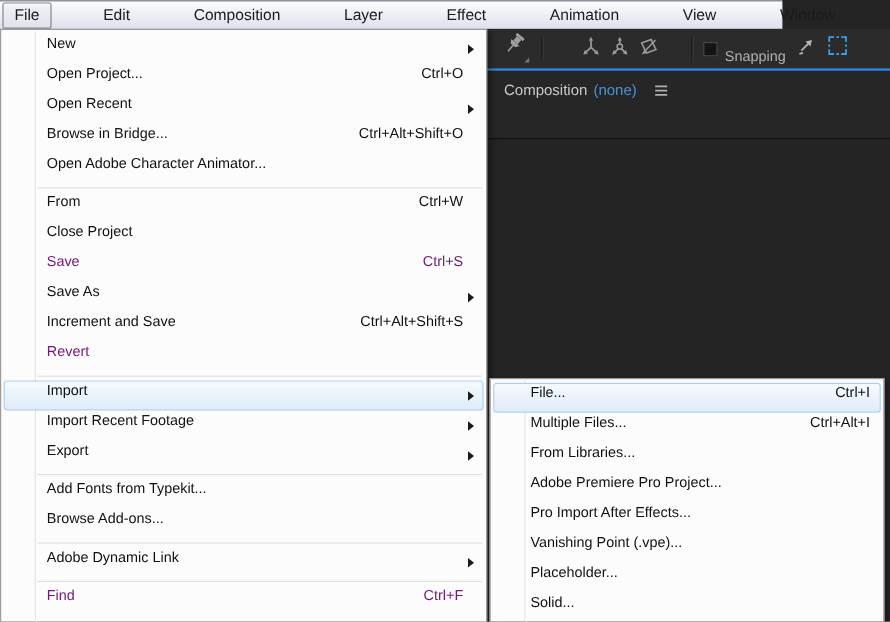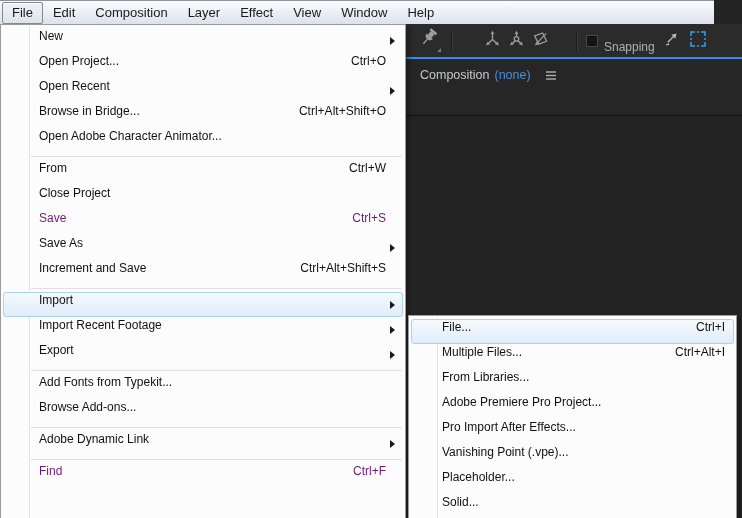--- a/index.html
+++ b/index.html
@@ -4,27 +4,28 @@
 <style>
   html,body{margin:0;padding:0;}
   body{
     width:742px;height:518px;overflow:hidden;position:relative;
     font-family:"Liberation Sans", sans-serif;
     background:#242424;
     -webkit-font-smoothing:antialiased;
   }
   
   .menubar{
-    position:absolute;left:0;top:0;width:714px;height:24px;
+    position:absolute;left:0;top:0;width:652px;height:24px;
     background:linear-gradient(#fbfcfe 0%,#eef0f6 45%,#dde1ec 100%);
     border-top:1px solid #8e939e;
     box-sizing:border-box;
     display:flex;align-items:center;
     font-size:13px;color:#1a1a1a;
     z-index:10;
+    gap:33px;
   }
   .mb-item{padding:3px 10px;line-height:16px;cursor:default;}
   .mb-item.active{
     border:1px solid #83868c;border-radius:2px;
     background:linear-gradient(#f0f2f6,#dfe3ea);
     box-shadow:inset 0 1px 1px rgba(255,255,255,.9);
     padding:2px 9px;margin-left:2px;
   }
   
   .right-region{position:absolute;left:406px;top:24px;width:336px;height:494px;z-index:1;}
@@ -78,20 +79,21 @@
 </style>
 </head>
 <body>
 
 <div class="menubar">
   <div class="mb-item active">File</div>
   <div class="mb-item">Edit</div>
   <div class="mb-item">Composition</div>
   <div class="mb-item">Layer</div>
   <div class="mb-item">Effect</div>
+  <div class="mb-item">Animation</div>
   <div class="mb-item">View</div>
   <div class="mb-item">Window</div>
   <div class="mb-item">Help</div>
 </div>
 
 <div class="right-region">
   <div class="toolbar">
     <div class="tool-btn">
       <span>
         <svg width="20" height="22" viewBox="0 0 20 22">
@@ -238,20 +240,23 @@
     <span class="sc">Ctrl+S</span>
   </div>
   <div class="mi">
     <span class="lbl">Save As</span>
     <span class="arr"></span>
   </div>
   <div class="mi">
     <span class="lbl">Increment and Save</span>
     <span class="sc">Ctrl+Alt+Shift+S</span>
   </div>
+  <div class="mi disabled">
+    <span class="lbl">Revert</span>
+  </div>
 
   <div class="msep"></div>
 
   <div class="mi hl">
     <span class="lbl">Import</span>
     <span class="arr"></span>
   </div>
   <div class="mi">
     <span class="lbl">Import Recent Footage</span>
     <span class="arr"></span>

